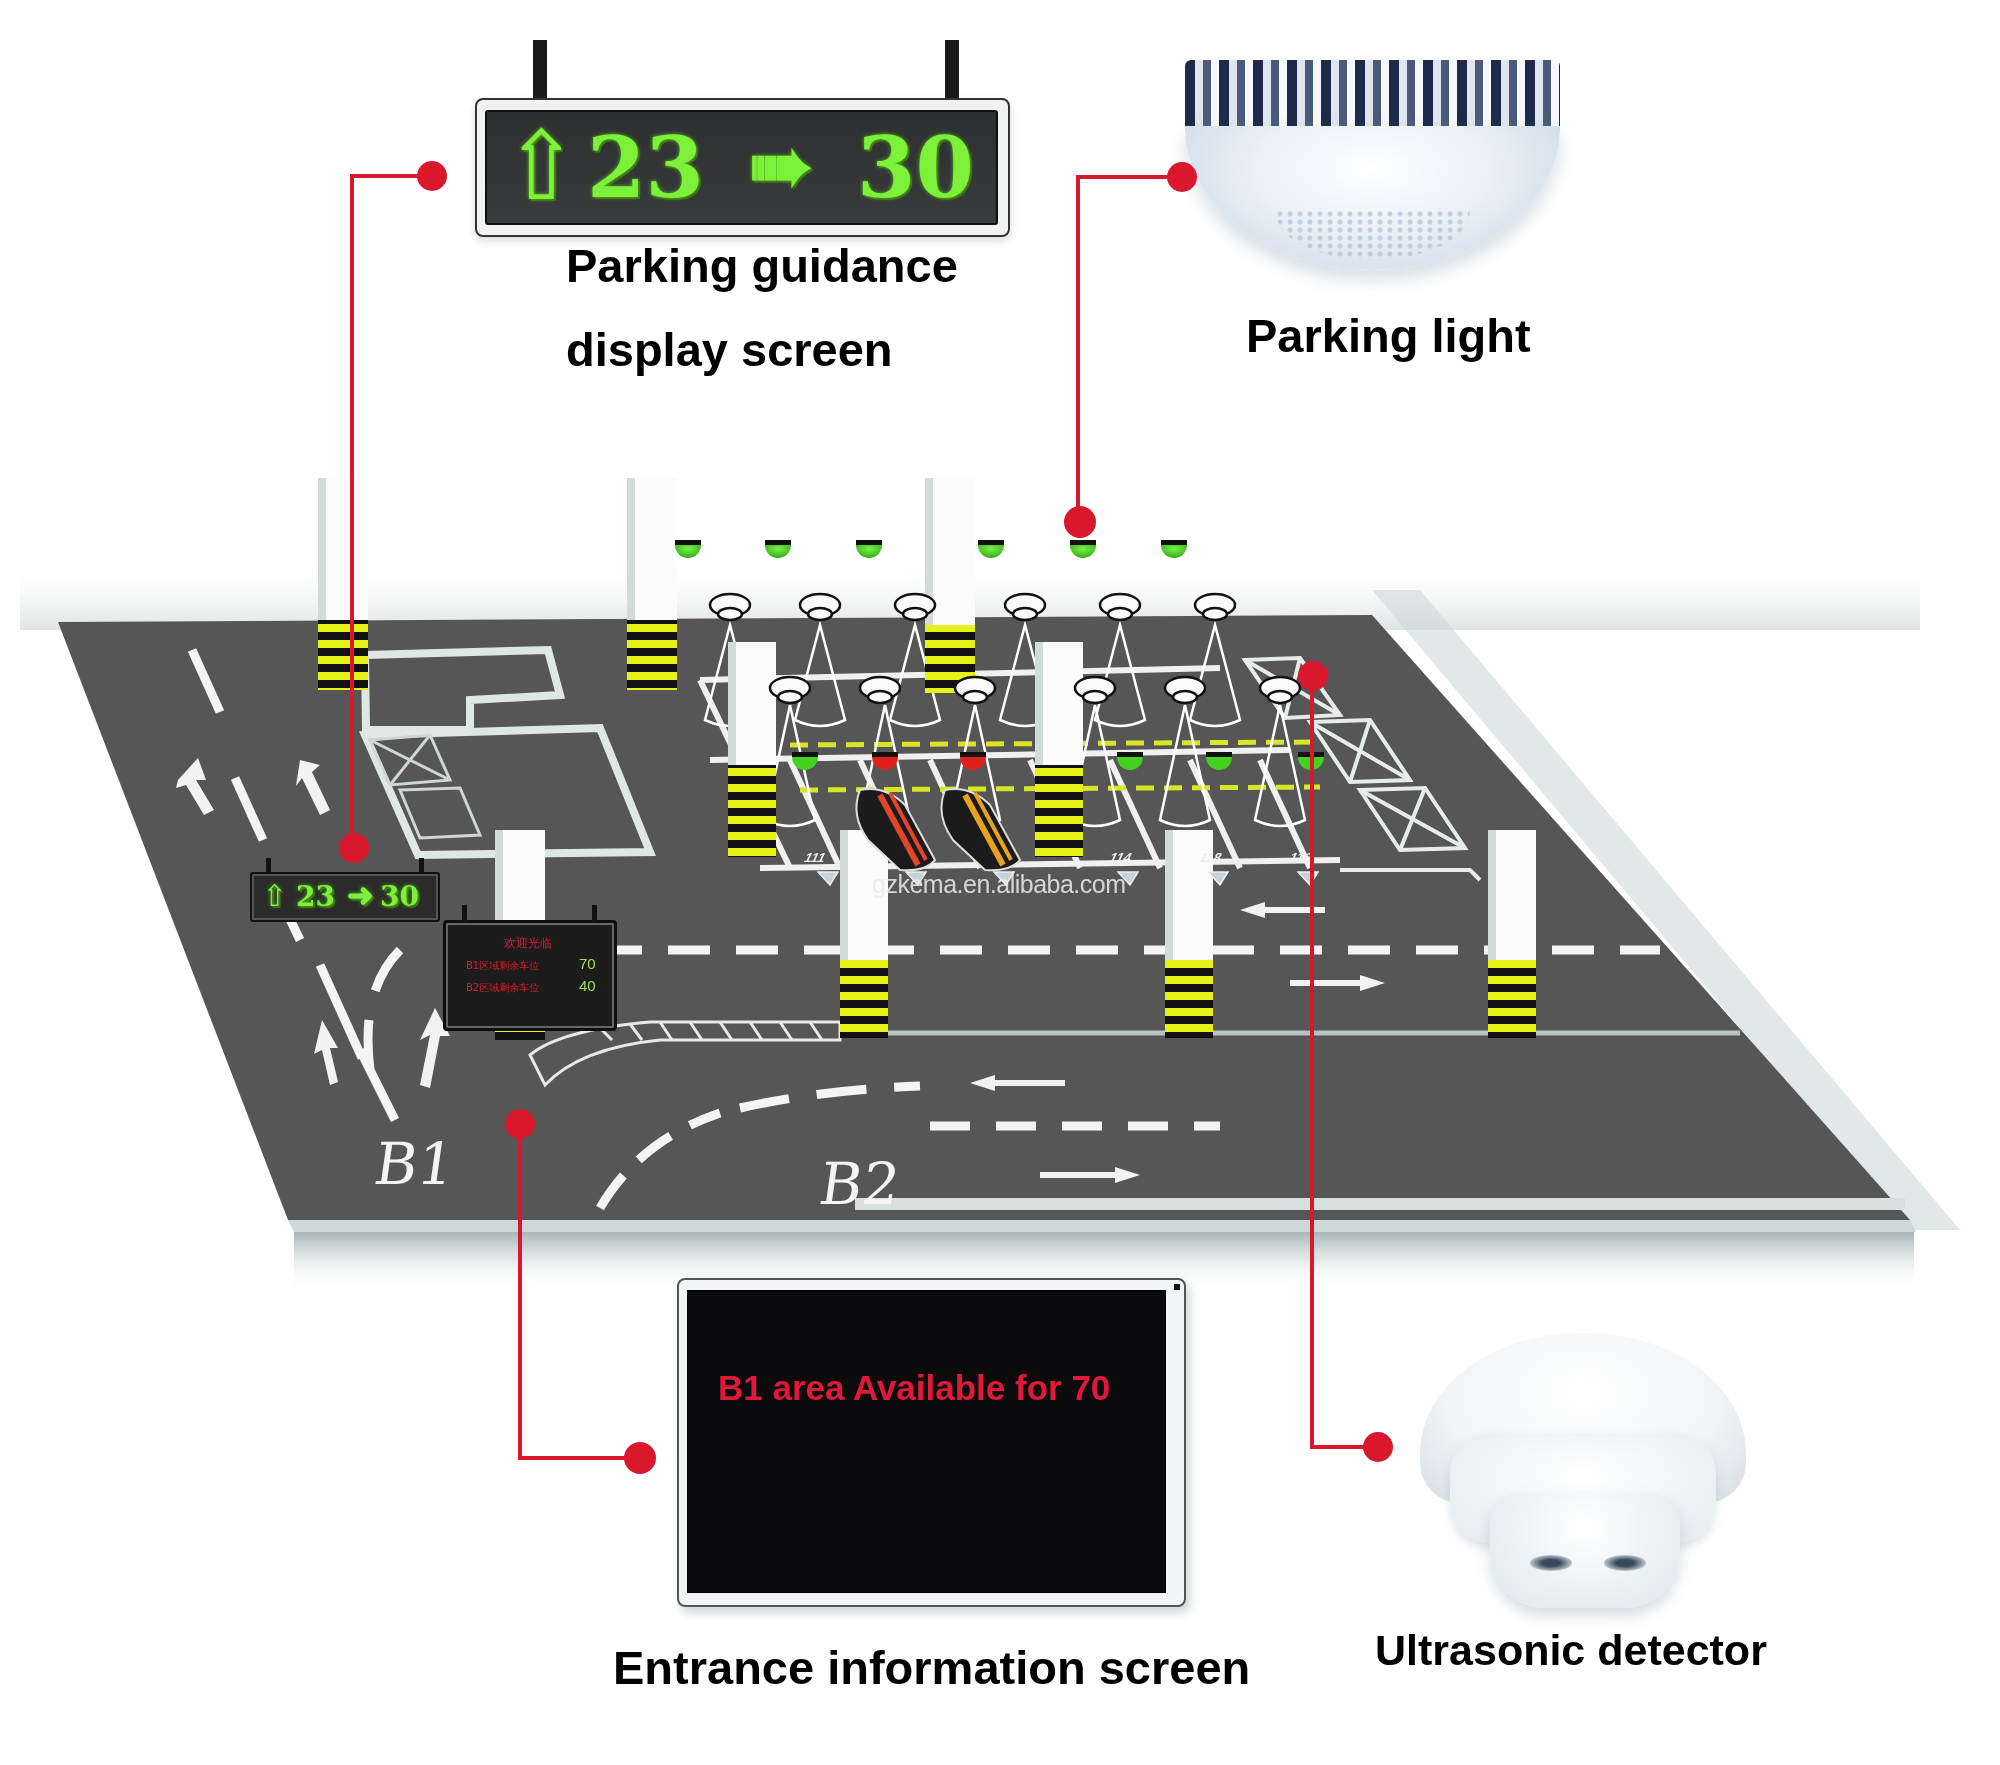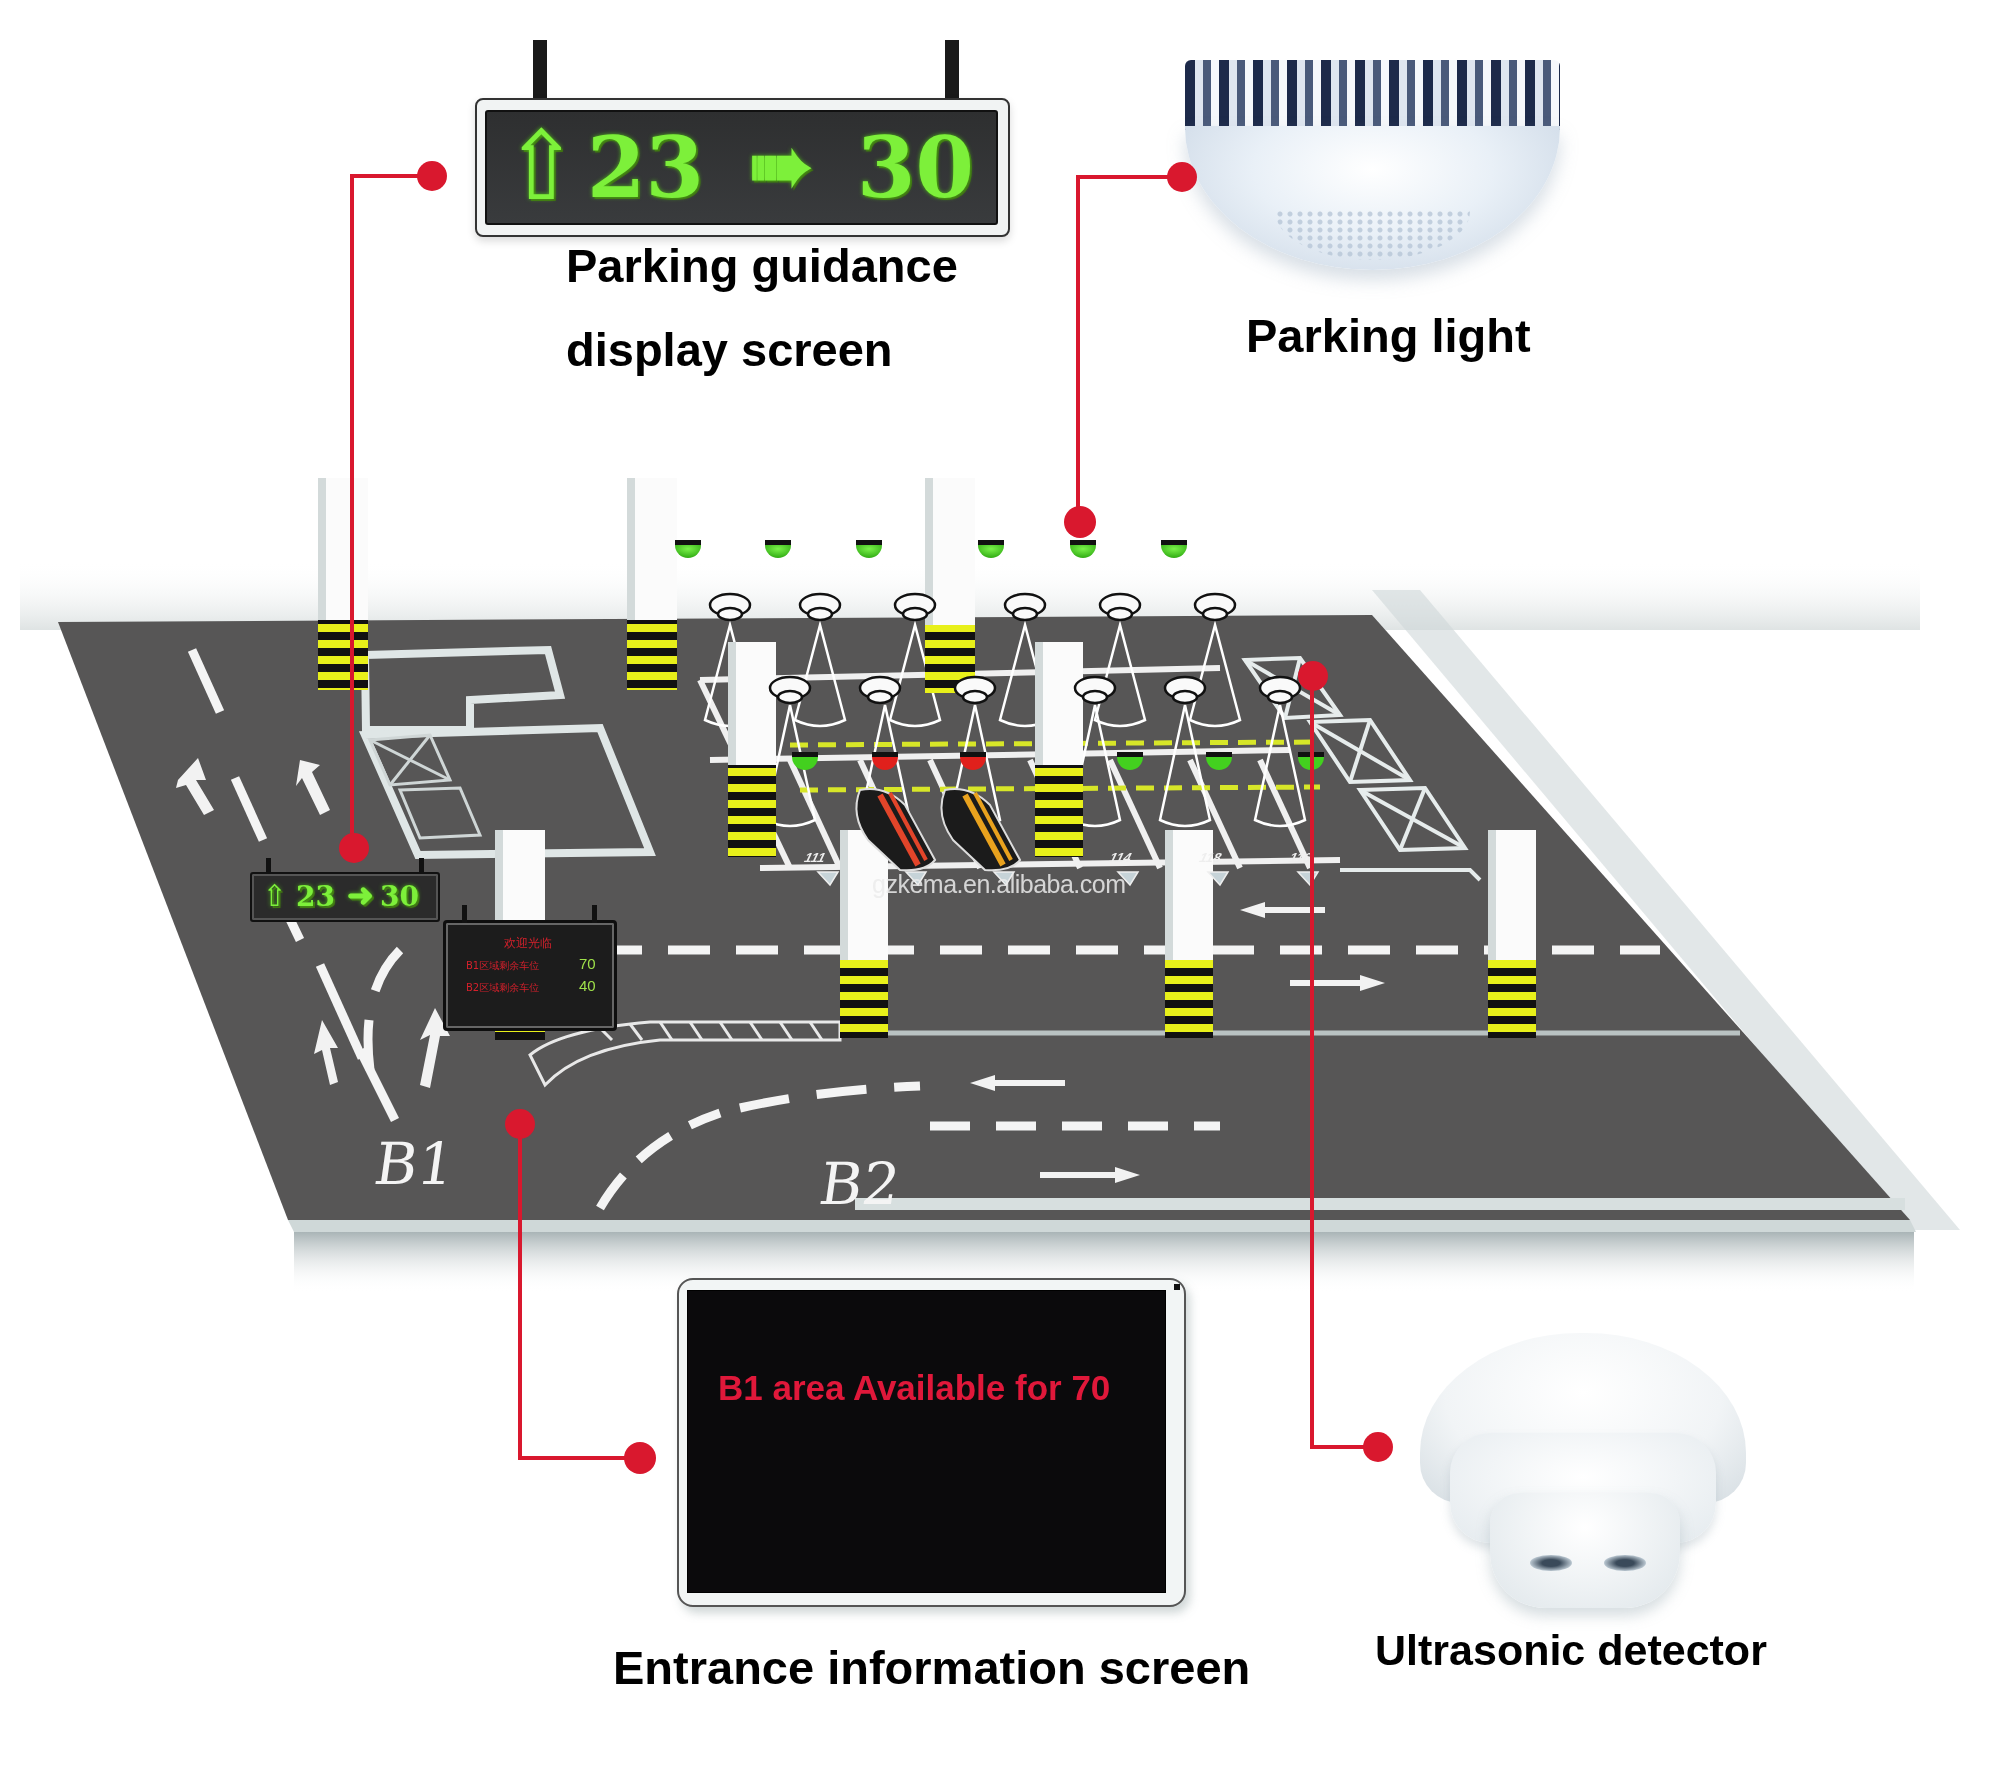--- a/index.html
+++ b/index.html
@@ -349,21 +349,21 @@
 <div class="label" style="left:566px;top:238px;font-size:47px;">Parking guidance</div>
 <div class="label" style="left:566px;top:322px;font-size:47px;text-align:center;">display screen</div>
 
 <div class="abs" style="left:1185px;top:60px;width:375px;height:210px;">
   <div class="abs" style="left:0;top:0;width:375px;height:70px;border-radius:6px 6px 0 0;background:repeating-linear-gradient(90deg,#1d2a4a 0 10px,#dfe6f0 10px 18px,#4a5a7a 18px 26px,#f6f8fb 26px 34px);"></div>
   <div class="abs" style="left:0;top:66px;width:375px;height:144px;border-radius:0 0 190px 190px / 0 0 144px 144px;background:radial-gradient(ellipse at 50% 30%,#ffffff 0%,#e9f0f7 45%,#c6d3e2 100%);box-shadow:0 10px 18px rgba(140,160,180,0.35);"></div>
   <div class="abs" style="left:90px;top:150px;width:195px;height:50px;border-radius:0 0 100px 100px/0 0 50px 50px;background:radial-gradient(circle,#b8c7d8 2px,transparent 3px) 0 0/10px 8px;opacity:0.8;"></div>
 </div>
 <div class="label" style="left:1246px;top:308px;font-size:47px;">Parking light</div>
 
-<div class="abs" style="left:677px;top:1278px;width:505px;height:325px;background:#f2f5f5;border:2px solid #555;border-radius:16px;box-shadow:4px 6px 10px rgba(120,140,140,0.35);text-decoration:underline;">
+<div class="abs" style="left:677px;top:1278px;width:505px;height:325px;background:#f2f5f5;border:2px solid #555;border-radius:8px;box-shadow:4px 6px 10px rgba(120,140,140,0.35);text-decoration:underline;">
   <div class="abs" style="left:8px;top:10px;width:477px;height:301px;background:#0b0a0c;border:1px solid #000;">
     <span class="screen-text" style="left:30px;top:77px;font-size:35px;">B1 area Available for 70</span>
   </div>
   <div class="abs" style="right:4px;top:4px;width:6px;height:6px;background:#111;"></div>
 </div>
 <div class="label" style="left:613px;top:1640px;font-size:47px;">Entrance information screen</div>
 
 <div class="abs" style="left:1410px;top:1333px;width:346px;height:295px;">
   <div class="abs" style="left:10px;top:0;width:326px;height:170px;border-radius:160px 160px 40px 40px/120px 120px 40px 40px;background:radial-gradient(ellipse at 50% 35%,#ffffff 0%,#f1f4f6 60%,#d5dde2 100%);"></div>
   <div class="abs" style="left:40px;top:100px;width:266px;height:110px;border-radius:40px;background:radial-gradient(ellipse at 50% 40%,#ffffff,#e4eaee);box-shadow:0 6px 10px rgba(150,165,175,0.3);"></div>

